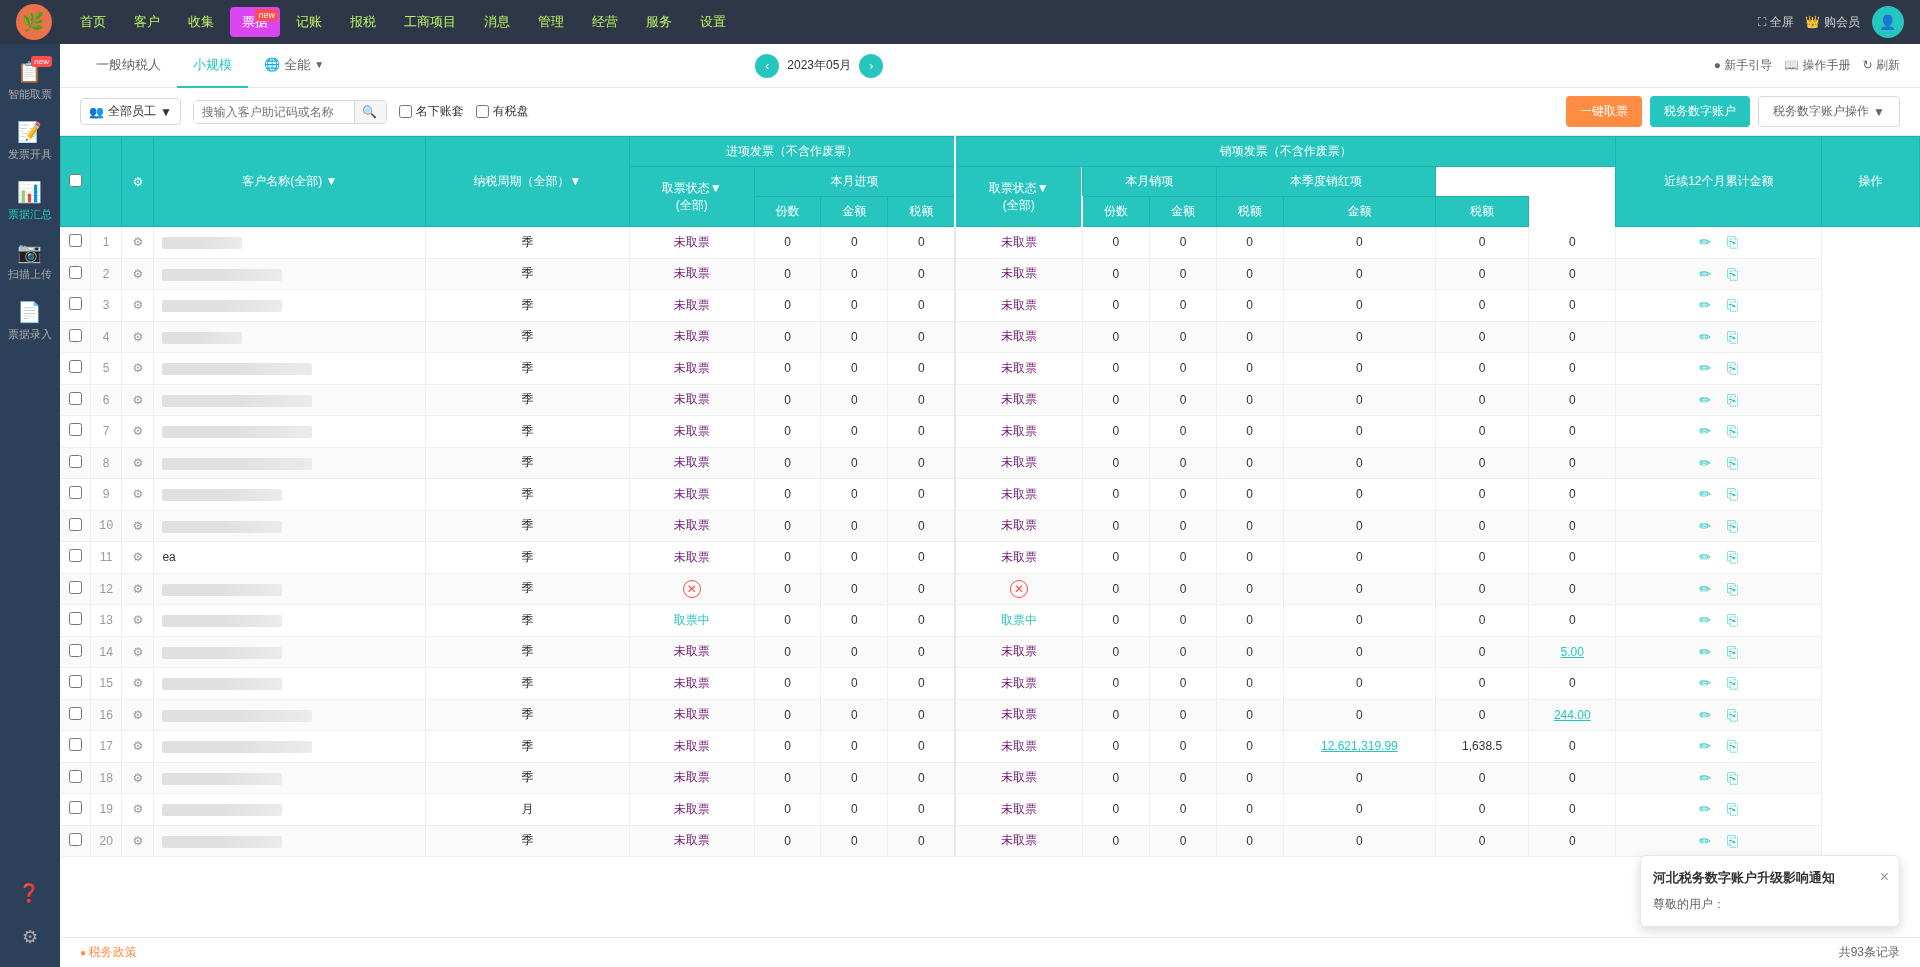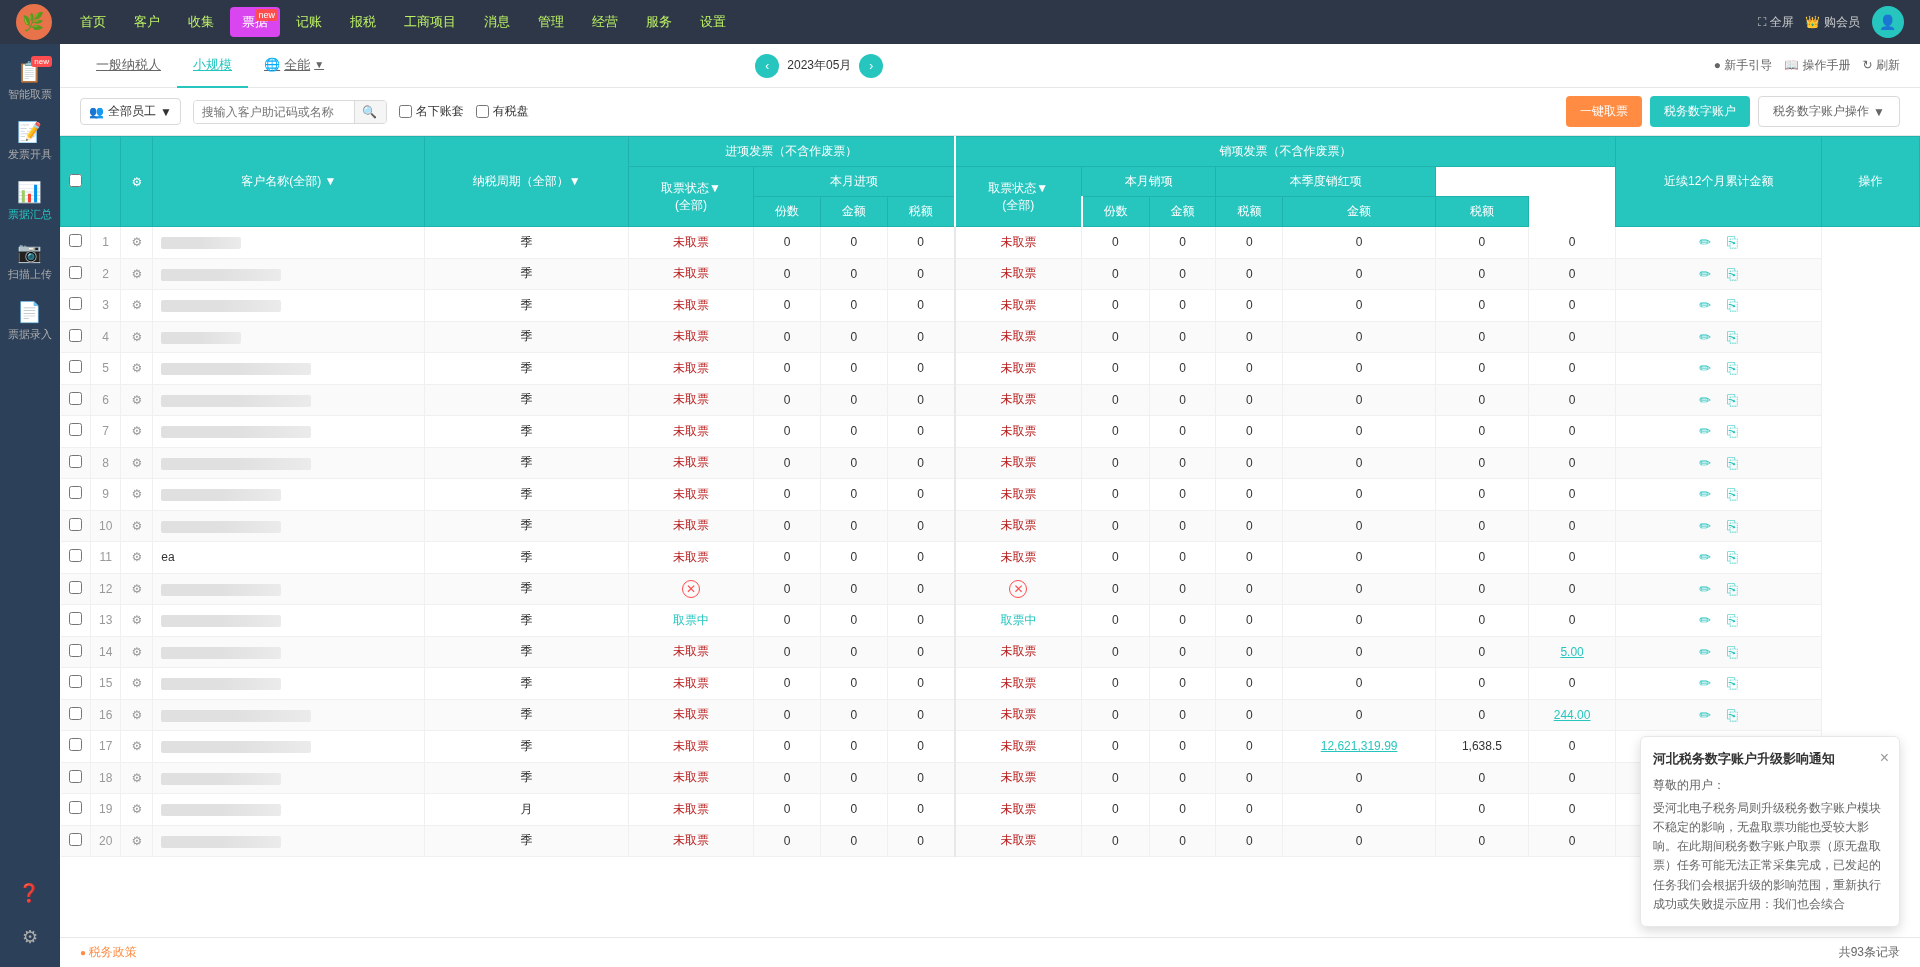--- a/index.html
+++ b/index.html
@@ -127,21 +127,21 @@
       border-bottom: 1px solid #e8e8e8;
       height: 44px;
     }
     .tab-item {
       padding: 12px 16px;
       cursor: pointer;
       color: #666;
       font-size: 13px;
       border-bottom: 2px solid transparent;
       height: 44px;
-      display: flex; align-items: center; text-decoration: underline;
+      display: flex; align-items: center;
     }
     .tab-item.active {
       color: #26c6bf;
       border-bottom-color: #26c6bf;
       font-weight: 500;
     }
 
     .page-header .right-actions {
       margin-left: auto;
       display: flex; align-items: center; gap: 12px;
@@ -271,21 +271,21 @@
 
     .blurred-text {
       display: inline-block;
       width: 100px;
       height: 12px;
       background: linear-gradient(90deg, #e0e0e0 25%, #ebebeb 50%, #e0e0e0 75%);
       background-size: 200% 100%;
       border-radius: 2px;
       vertical-align: middle;
     }
-    .status-wuqu { color: #b91c1c; }
+    .status-wuqu { color: #701a75; }
     .status-quzhong { color: #26c6bf; }
 
     .error-circle {
       display: inline-flex;
       width: 18px; height: 18px;
       border: 1px solid #ff4d4f;
       border-radius: 50%;
       align-items: center; justify-content: center;
       color: #ff4d4f;
       font-size: 12px;
@@ -689,21 +689,21 @@
             <td>0</td>
             <td>0</td>
             <td>0</td>
             <td>
       <span class="action-btn" title="编辑">✏</span>
       <span class="action-btn" title="复制" style="margin-left:4px;">⎘</span>
     </td>
           </tr>
           <tr>
             <td><input type="checkbox" style=""></td>
-            <td style="color: rgb(153, 153, 153);">10</td>
+            <td style="color: rgb(153, 153, 153); font-family: Liberation Mono, monospace;">10</td>
             <td style="cursor: pointer; color: rgb(153, 153, 153);">⚙</td>
             <td style="text-align: left; padding-left: 8px;"><span class="blurred-text" style="width:120px"></span></td>
             <td>季</td>
             <td><span class="status-wuqu">未取票</span></td>
             <td>0</td>
             <td>0</td>
             <td>0</td>
             <td style="border-left: 2px solid rgb(232, 232, 232);"><span class="status-wuqu">未取票</span></td>
             <td>0</td>
             <td>0</td>
@@ -944,14 +944,13 @@
     <span class="tax-policy">税务政策</span>
     <span style="margin-left:auto;">共93条记录</span>
   </div>
 
 </div>
 
 <div class="notification-popup">
   <span class="close-btn">×</span>
   <div class="title">河北税务数字账户升级影响通知</div>
   <div>尊敬的用户：</div>
-  <div style="margin-top:4px;">受河北电子税务局则升级税务数字账户模块不稳定的影响，无盘取票功能也受较大影响。在此期间税务数字账户取票（原无盘取票）任务可能无法正常采集完成，已发起的任务我们会根据升级的影响范围，重新执行成功或失败提示应用：我们也会续合</div>
 </div>
 
 </body></html>

